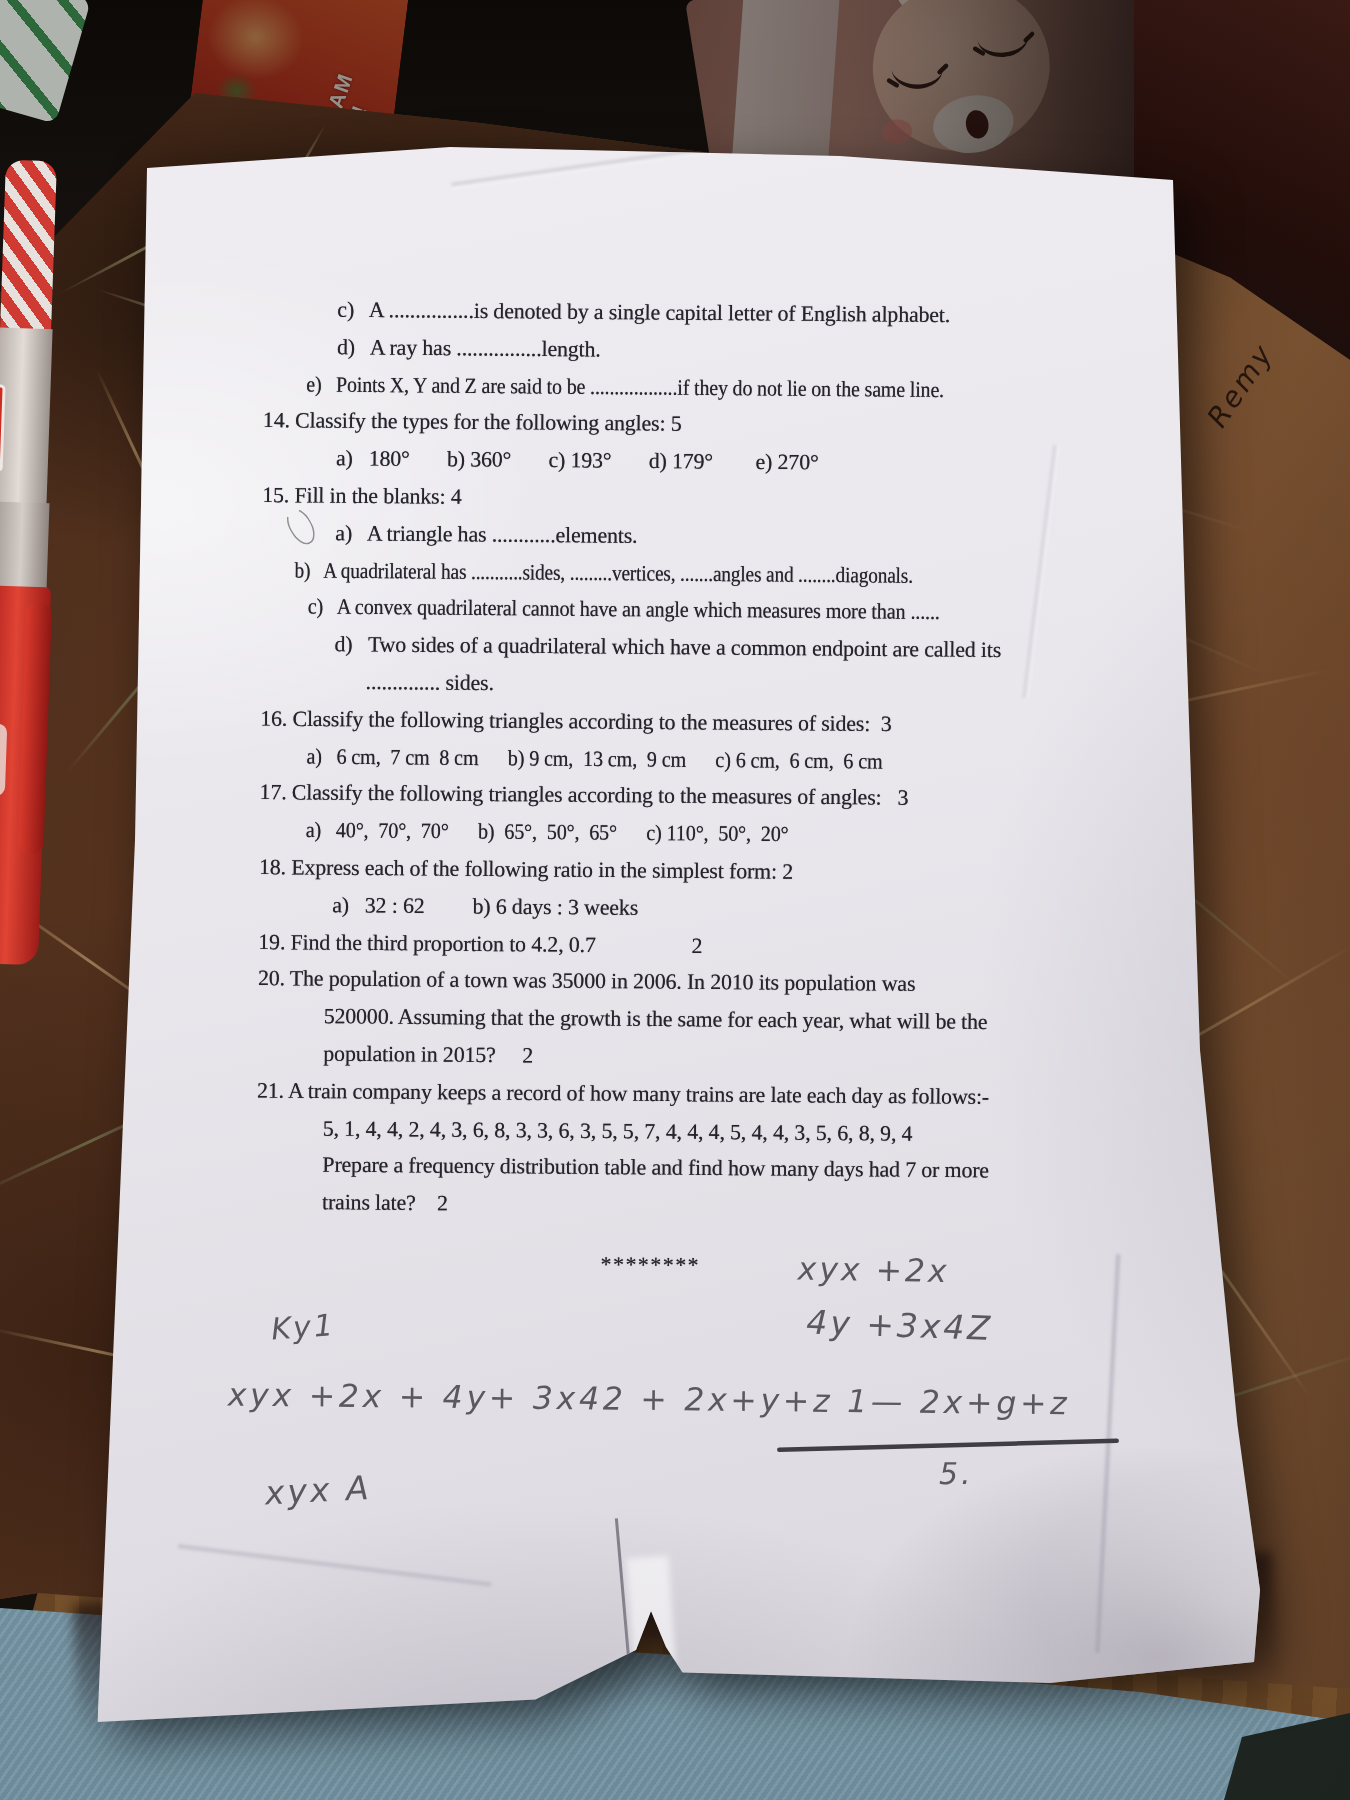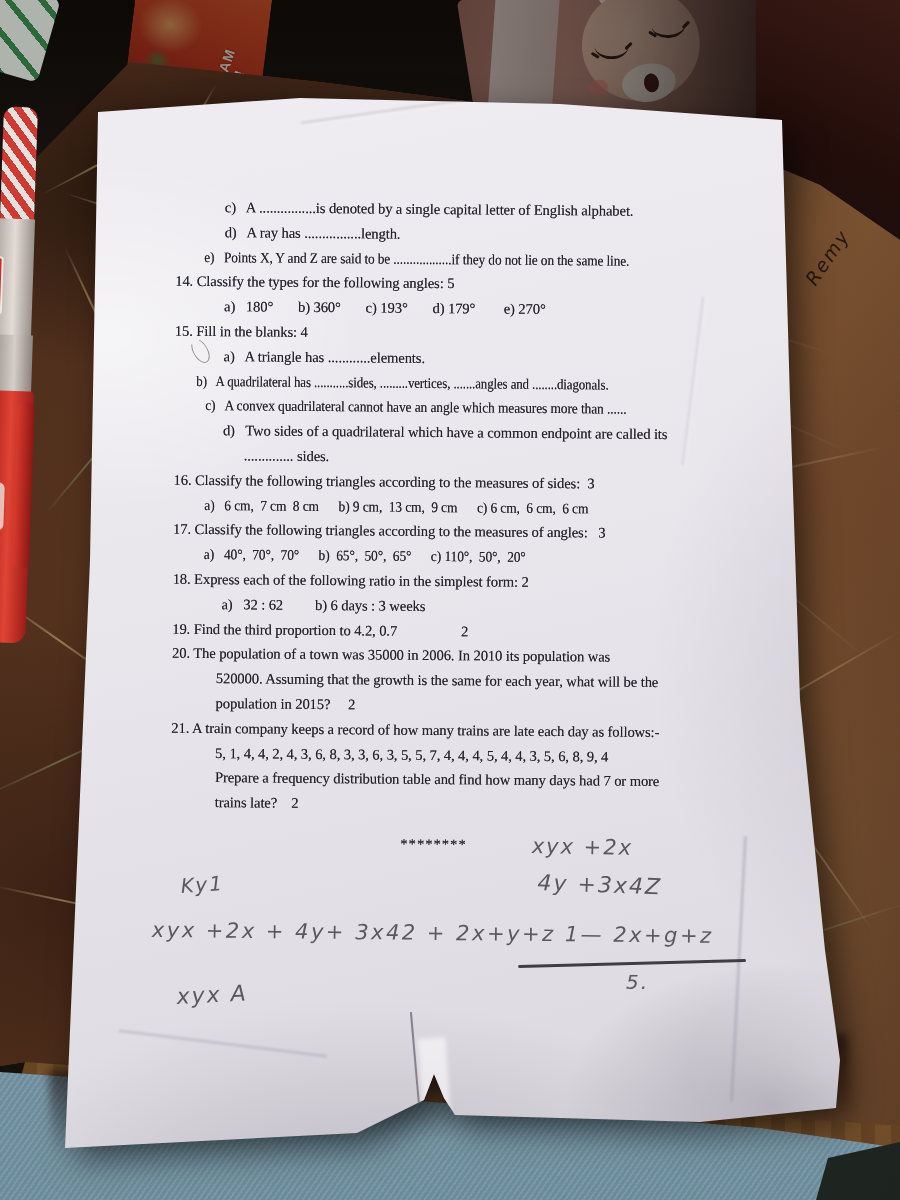--- a/index.html
+++ b/index.html
@@ -98,21 +98,21 @@
     clip-path:polygon(98px 112px,300px 98px,560px 104px,782px 120px,
       790px 400px,800px 700px,825px 950px,840px 1060px,836px 1108px,
       700px 1122px,455px 1115px,444px 1098px,434px 1074px,424px 1100px,
       357px 1133px,65px 1148px,90px 560px);
     background:
       radial-gradient(300px 200px at 86% 92%,rgba(118,110,126,.4),transparent 70%),
       radial-gradient(420px 520px at 106% 55%,rgba(128,122,140,.26),transparent 72%),
       radial-gradient(520px 300px at 40% 102%,rgba(124,118,134,.32),transparent 75%),
       radial-gradient(360px 250px at 12% 28%,rgba(255,255,255,.5),transparent 70%),
       radial-gradient(200px 140px at 91% 89%,rgba(255,255,255,.5),transparent 65%),
-      linear-gradient(168deg,#f0eef2 0%,#e9e7ec 45%,#dfdce3 80%,#d5d2d9 100%); border-radius: 16px;}
+      linear-gradient(168deg,#f0eef2 0%,#e9e7ec 45%,#dfdce3 80%,#d5d2d9 100%);}
   .crease{filter:blur(1px);}
   .c1{left:300px;top:106px;width:230px;height:4px;transform:rotate(-8deg);
     background:linear-gradient(180deg,rgba(158,152,168,.5),rgba(255,255,255,.8));}
   .c2{left:692px;top:296px;width:4px;height:170px;transform:rotate(7deg);
     background:linear-gradient(90deg,rgba(165,160,176,.4),rgba(255,255,255,.6));}
   .c3{left:737px;top:836px;width:3px;height:266px;transform:rotate(3deg);
     background:rgba(150,145,162,.4);}
   .c4{left:118px;top:1042px;width:210px;height:3px;transform:rotate(7deg);
     background:rgba(158,152,168,.35);}
   .tear-line{left:414px;top:1012px;width:2px;height:94px;transform:rotate(-5deg);

